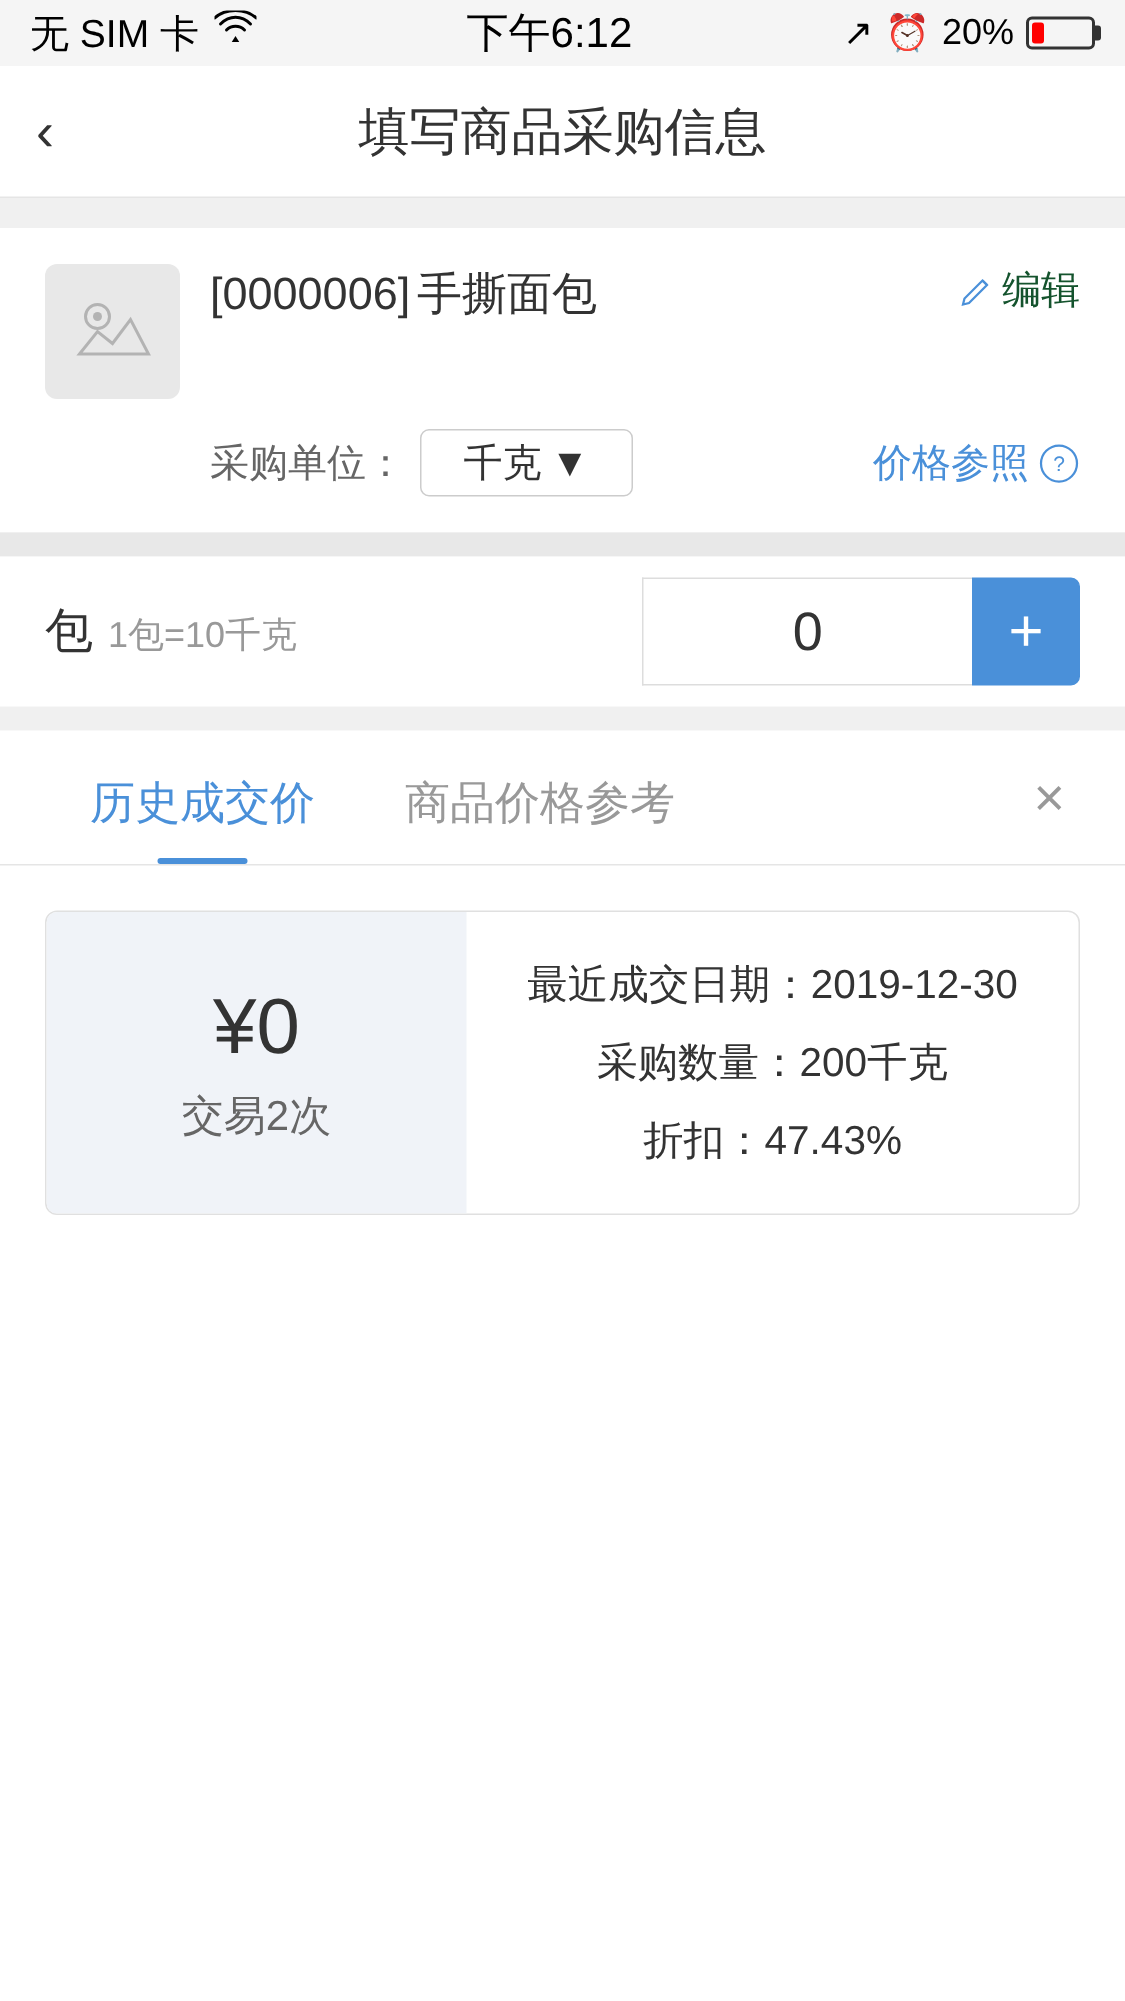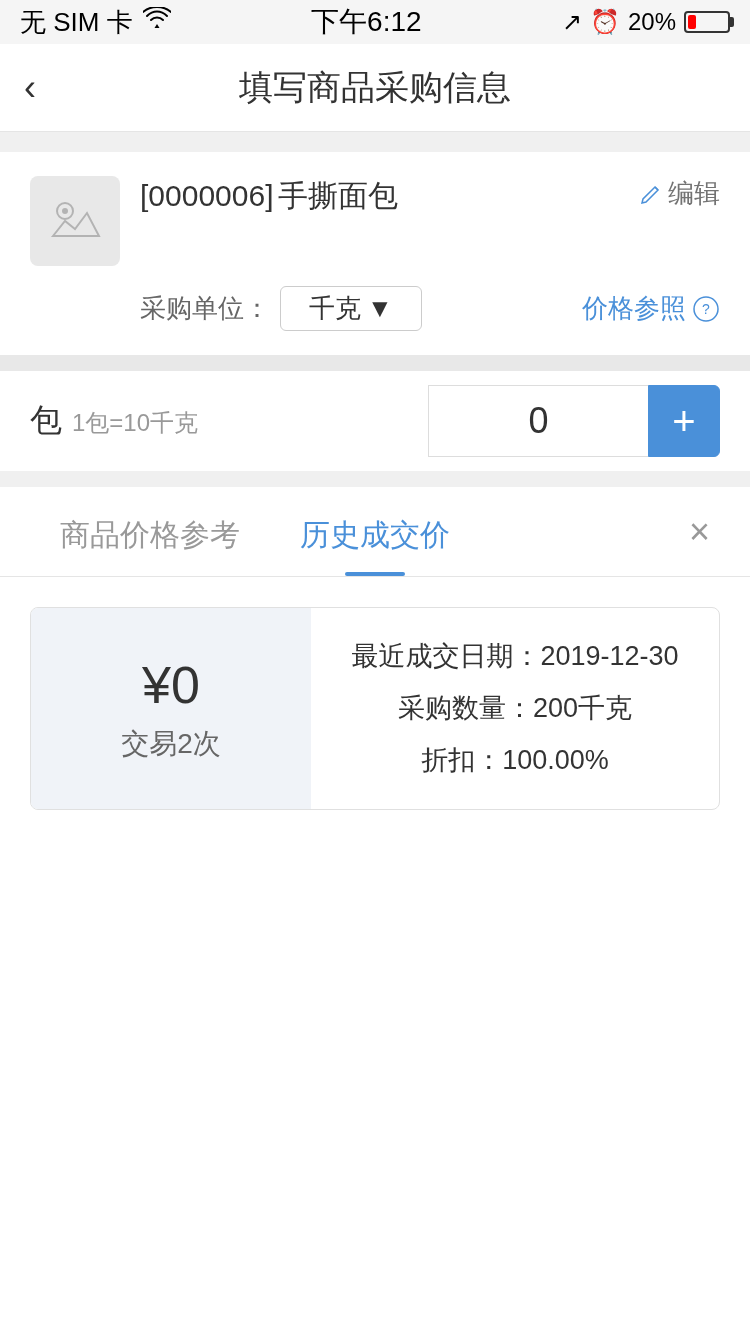--- a/index.html
+++ b/index.html
@@ -115,21 +115,21 @@
     .product-name {
       font-size: 30px;
       color: #333;
       font-weight: 400;
       padding-top: 10px;
     }
     .edit-btn {
       display: flex;
       align-items: center;
       gap: 6px;
-      color: #737373;
+      color: #14532d;
       font-size: 26px;
       cursor: pointer;
       flex-shrink: 0;
     }
     .product-meta {
       display: flex;
       align-items: center;
       justify-content: space-between;
       margin-top: 17px;
       margin-left: 110px;
@@ -394,44 +394,44 @@
   </div>
   <div class="qty-control">
     <input type="text" class="qty-input" value="0" style="">
     <div class="qty-plus">+</div>
   </div>
 </div>
 
 <div class="tab-section">
   <div class="tab-header">
     <div class="tab-items">
+      <div class="tab-item active">
+        <span>历史成交价</span>
+      </div>
       <div class="tab-item">
         <span>商品价格参考</span>
-      </div>
-      <div class="tab-item active">
-        <span>历史成交价</span>
       </div>
     </div>
     <div class="tab-close">×</div>
   </div>
 
   <div class="history-content">
     <div class="history-card">
       <div class="history-left">
         <div class="history-price">¥0</div>
         <div class="history-count">交易2次</div>
       </div>
       <div class="history-right">
         <div class="history-detail-line">
           <span>最近成交日期：</span><span>2019-12-30</span>
         </div>
         <div class="history-detail-line">
           <span>采购数量：</span><span>200千克</span>
         </div>
         <div class="history-detail-line">
-          <span>折扣：</span><span>100.00%</span>
+          <span>折扣：</span><span>47.43%</span>
         </div>
       </div>
     </div>
   </div>
 </div>
 
 <div class="content-area"></div>
 
 </body></html>

